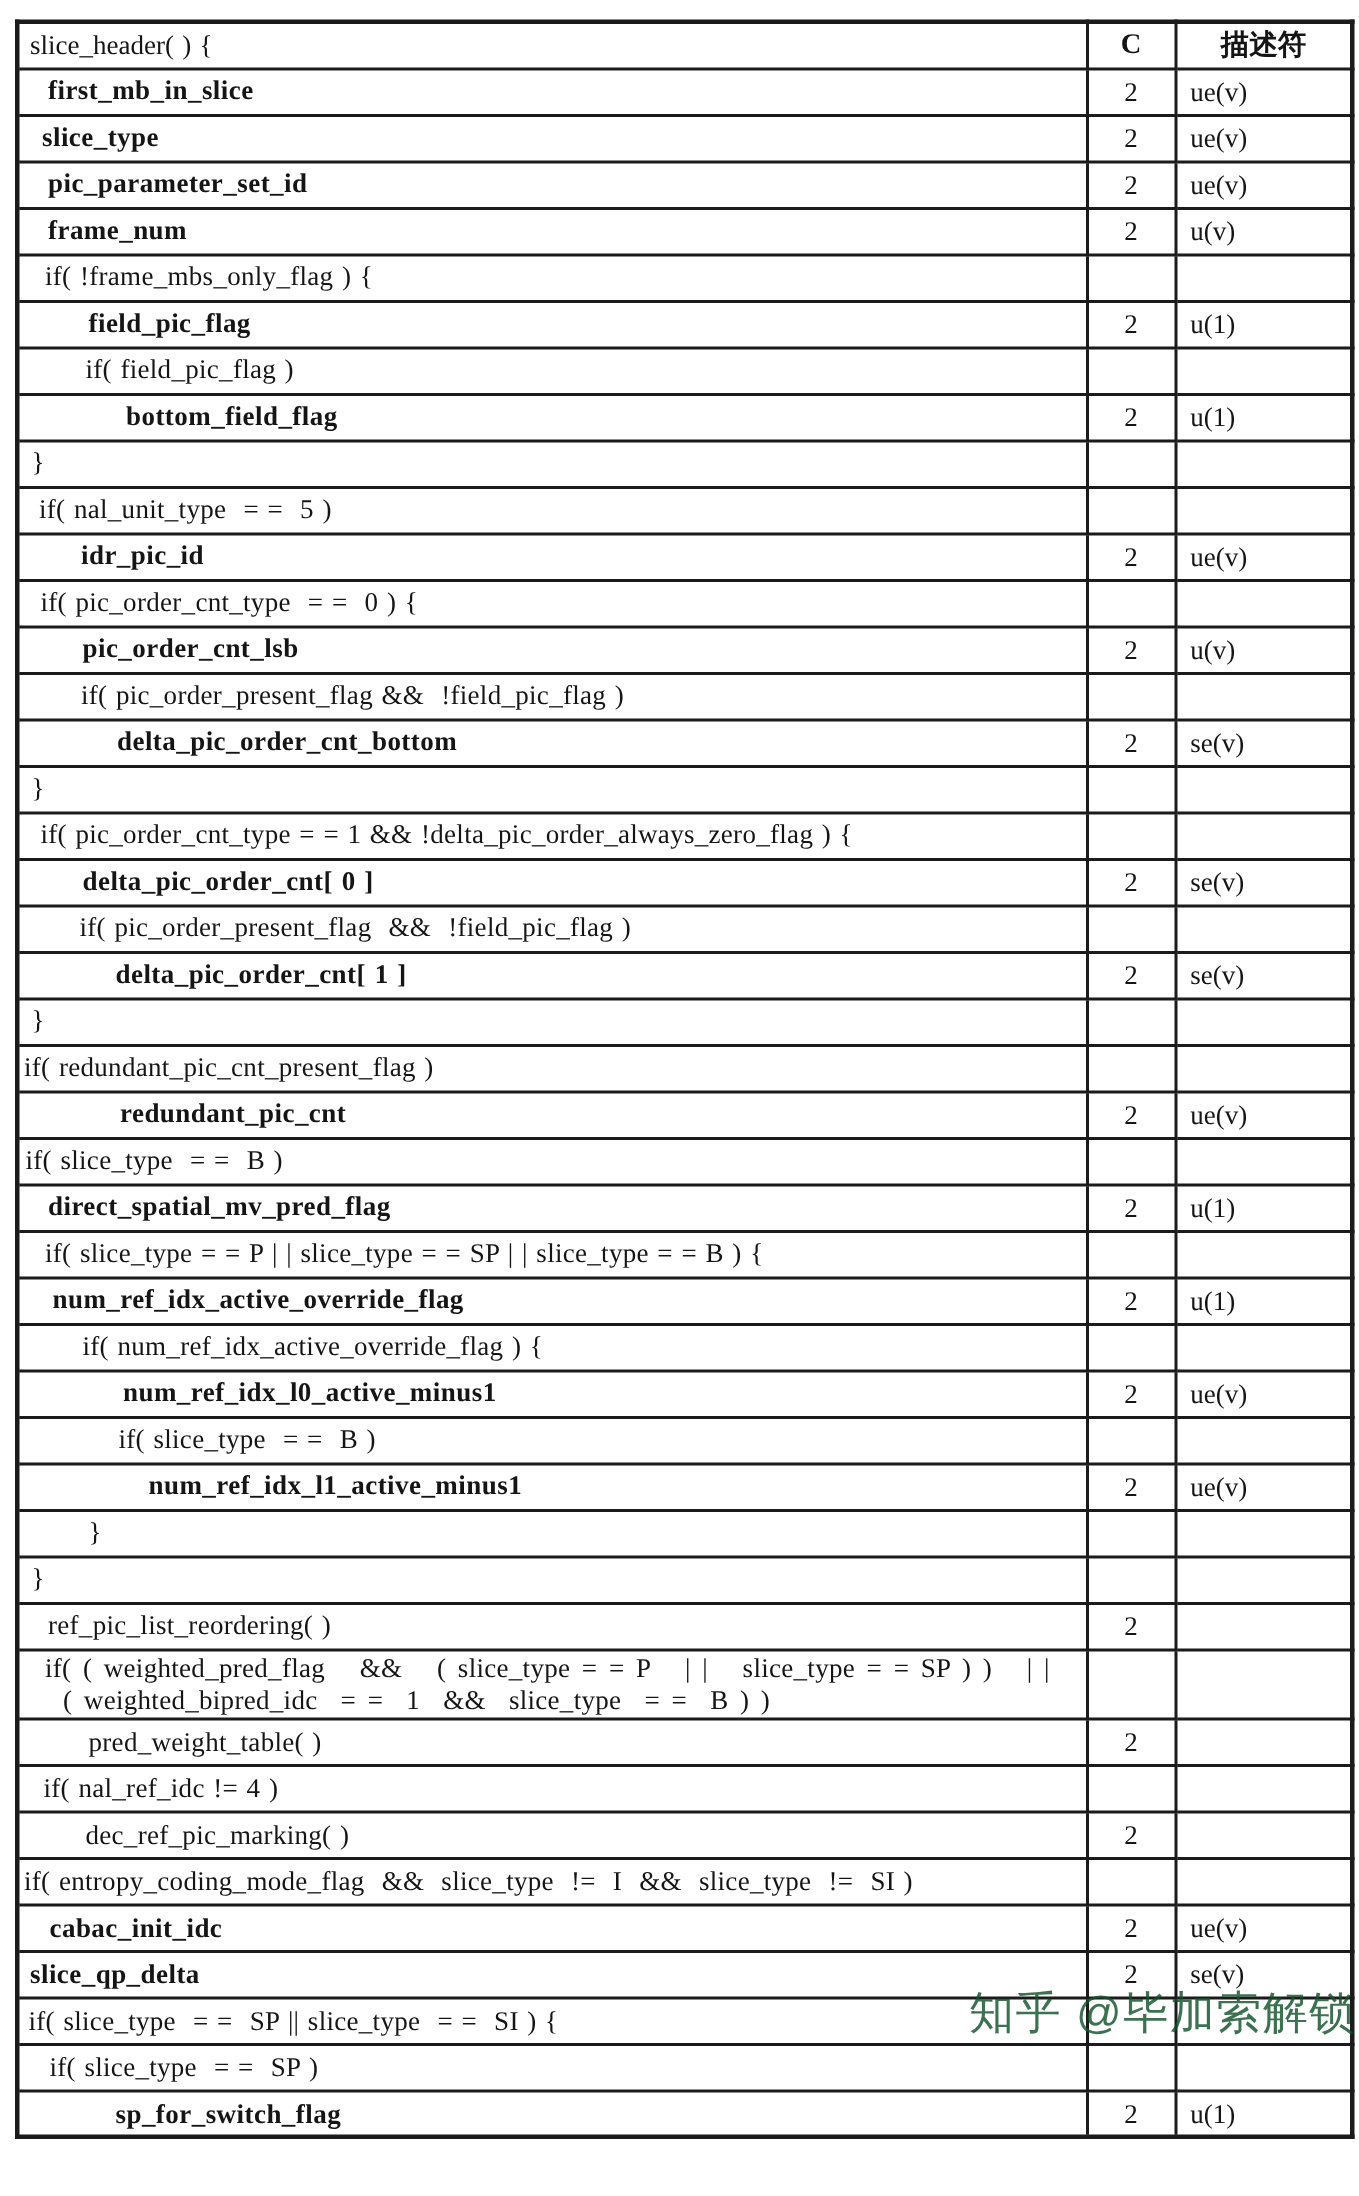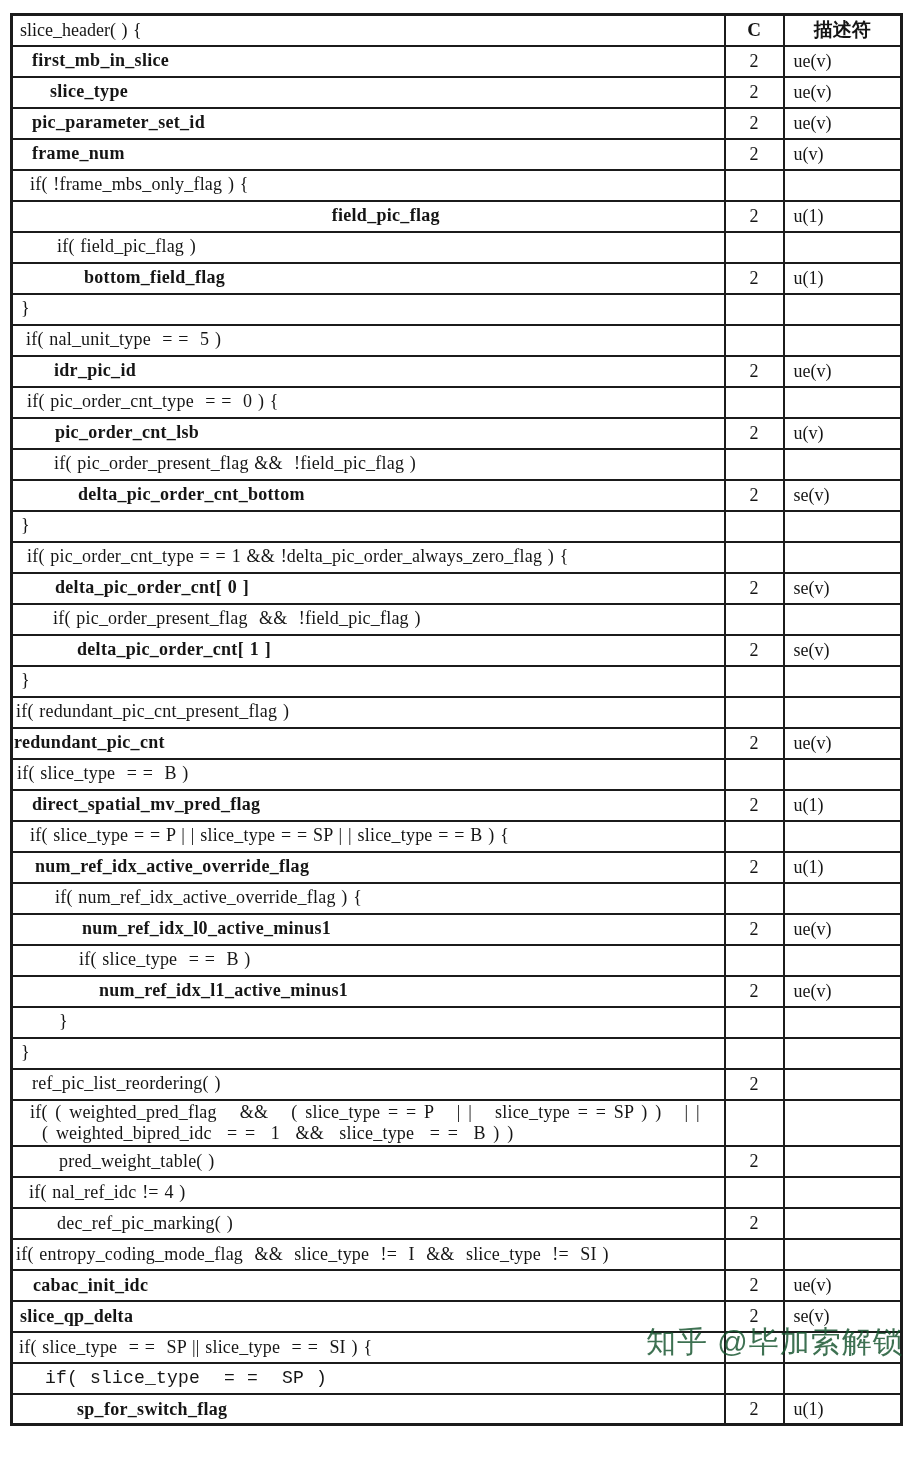--- a/index.html
+++ b/index.html
@@ -57,21 +57,21 @@
   <tbody>
       <tr>
         <td class="syntax-cell bold">
           <div class="code-line" style="padding-left: 18px;">first_mb_in_slice</div>
         </td>
         <td class="cat-cell">2</td>
         <td class="desc-cell">ue(v)</td>
       </tr>
       <tr>
         <td class="syntax-cell bold">
-          <div class="code-line" style="padding-left: 36px;">slice_type</div>
+          <div class="code-line" style="padding-left: 14px;">slice_type</div>
         </td>
         <td class="cat-cell">2</td>
         <td class="desc-cell">ue(v)</td>
       </tr>
       <tr>
         <td class="syntax-cell bold">
           <div class="code-line" style="padding-left: 18px;">pic_parameter_set_id</div>
         </td>
         <td class="cat-cell">2</td>
         <td class="desc-cell">ue(v)</td>
@@ -85,21 +85,21 @@
       </tr>
       <tr>
         <td class="syntax-cell">
           <div class="code-line" style="padding-left: 16px;">if( !frame_mbs_only_flag ) {</div>
         </td>
         <td class="cat-cell"></td>
         <td class="desc-cell"></td>
       </tr>
       <tr>
         <td class="syntax-cell bold">
-          <div class="code-line" style="padding-left: 35px; text-align: center;">field_pic_flag</div>
+          <div class="code-line" style="padding-left: 45px;">field_pic_flag</div>
         </td>
         <td class="cat-cell">2</td>
         <td class="desc-cell">u(1)</td>
       </tr>
       <tr>
         <td class="syntax-cell">
           <div class="code-line" style="padding-left: 43px;">if( field_pic_flag )</div>
         </td>
         <td class="cat-cell"></td>
         <td class="desc-cell"></td>
@@ -204,21 +204,21 @@
       </tr>
       <tr>
         <td class="syntax-cell">
           <div class="code-line" style="padding-left: 2px;">if( redundant_pic_cnt_present_flag )</div>
         </td>
         <td class="cat-cell"></td>
         <td class="desc-cell"></td>
       </tr>
       <tr>
         <td class="syntax-cell bold">
-          <div class="code-line" style="">redundant_pic_cnt</div>
+          <div class="code-line" style="padding-left: 18px; margin-left: 48px;">redundant_pic_cnt</div>
         </td>
         <td class="cat-cell">2</td>
         <td class="desc-cell">ue(v)</td>
       </tr>
       <tr>
         <td class="syntax-cell">
           <div class="code-line" style="padding-left: 3px;">if( slice_type  = =  B )</div>
         </td>
         <td class="cat-cell"></td>
         <td class="desc-cell"></td>
@@ -345,21 +345,21 @@
       </tr>
       <tr>
         <td class="syntax-cell">
           <div class="code-line" style="padding-left: 5px;">if( slice_type  = =  SP || slice_type  = =  SI ) {</div>
         </td>
         <td class="cat-cell"></td>
         <td class="desc-cell"></td>
       </tr>
       <tr>
         <td class="syntax-cell">
-          <div class="code-line" style="padding-left: 31px; font-family: Liberation Mono, monospace;">if( slice_type  = =  SP )</div>
+          <div class="code-line" style="padding-left: 19px;">if( slice_type  = =  SP )</div>
         </td>
         <td class="cat-cell"></td>
         <td class="desc-cell"></td>
       </tr>
       <tr>
         <td class="syntax-cell bold">
           <div class="code-line" style="padding-left: 63px;">sp_for_switch_flag</div>
         </td>
         <td class="cat-cell">2</td>
         <td class="desc-cell">u(1)</td>

